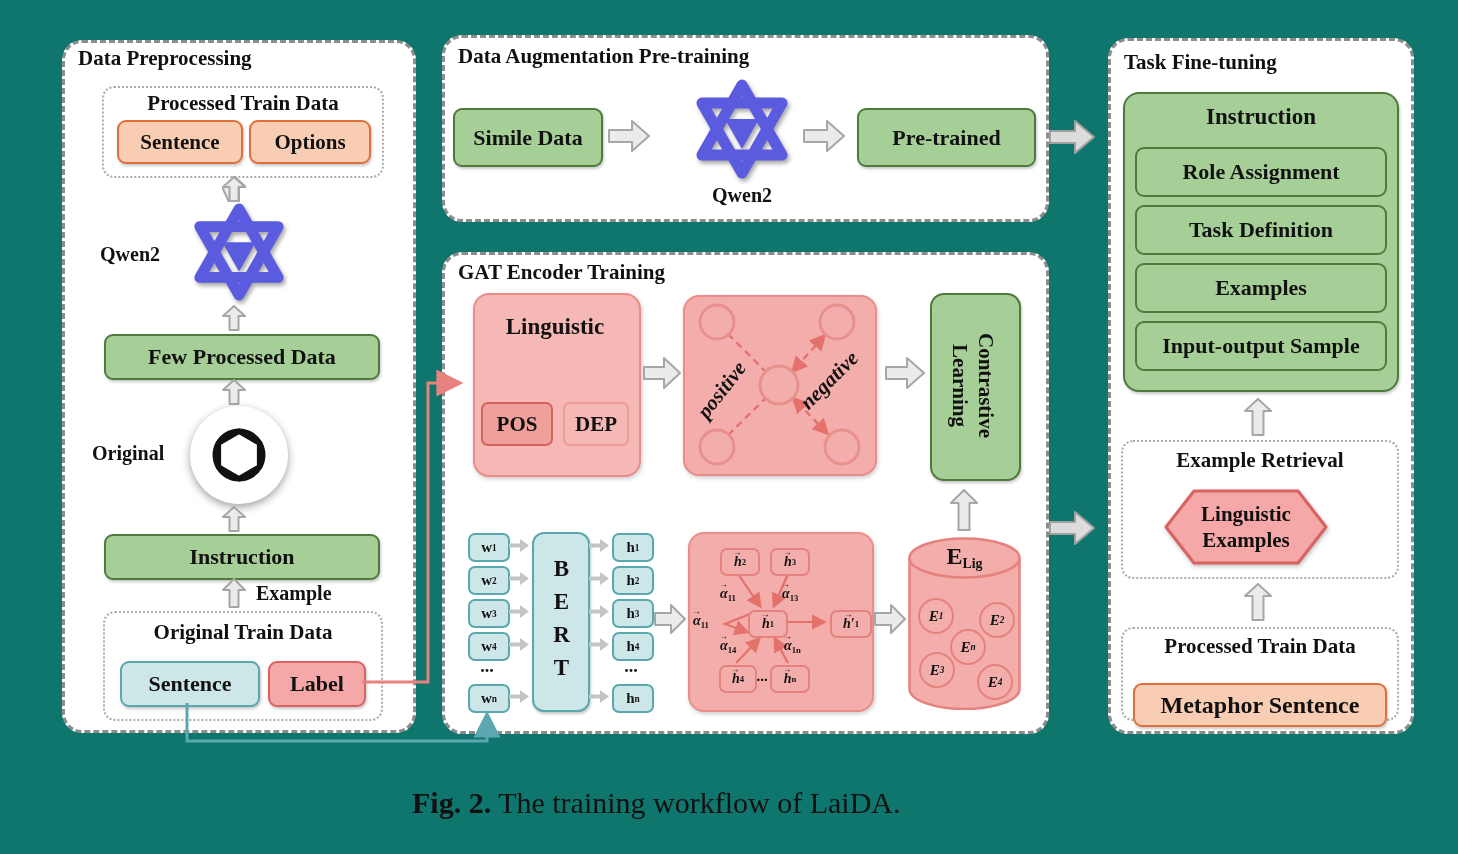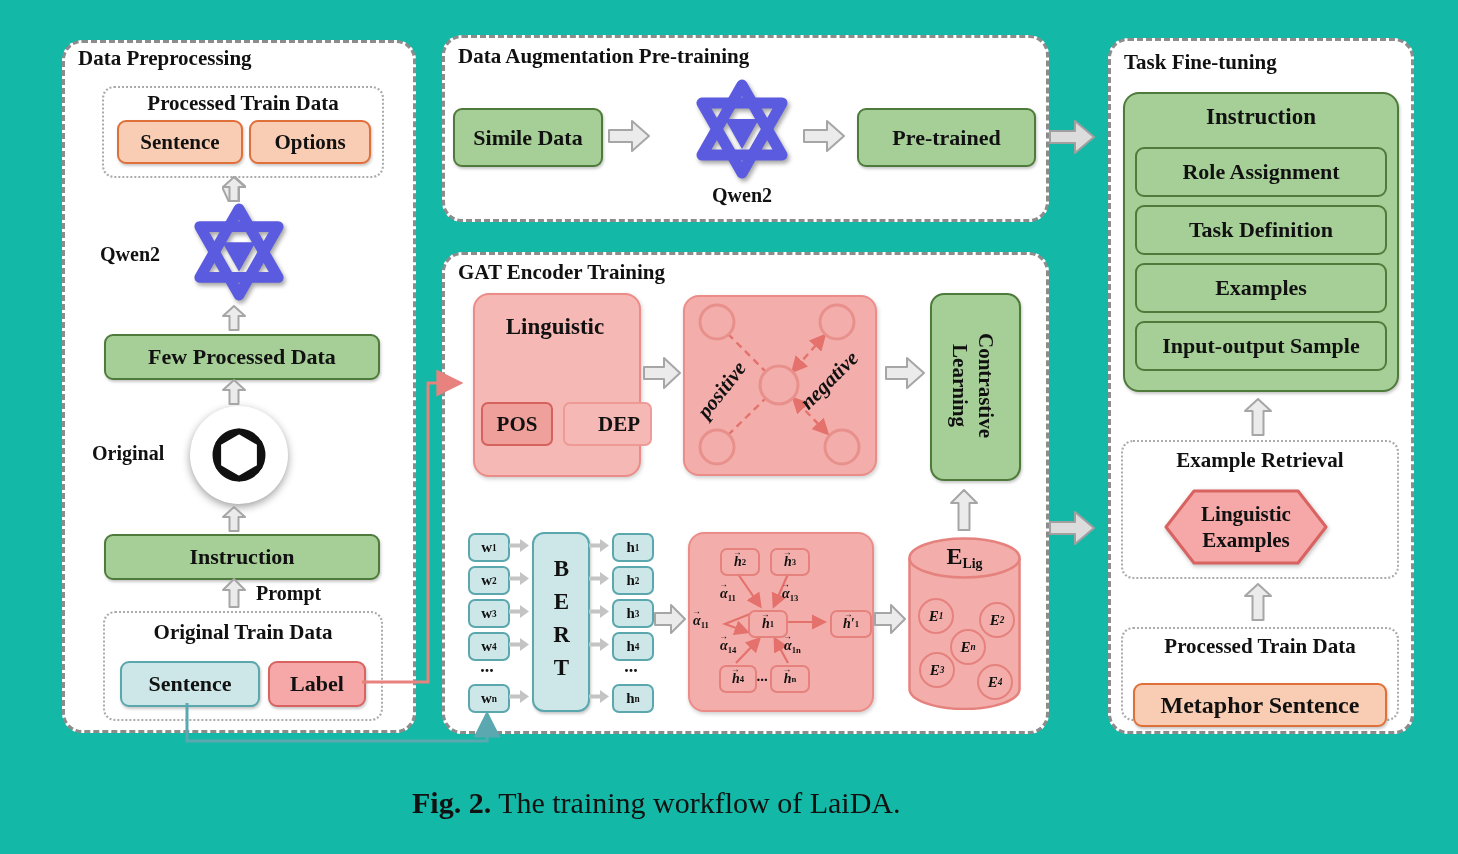--- a/index.html
+++ b/index.html
@@ -1,31 +1,31 @@
 <!DOCTYPE html>
 <html><head>
 <meta charset="utf-8">
 <style>
   html,body{margin:0;padding:0;background:#fff;}
-  #canvas{position:relative;width:1458px;height:854px;background:#14b8a6;overflow:hidden;
+  #canvas{position:relative;width:1458px;height:854px;background:#0f766e;overflow:hidden;
           font-family:"Liberation Serif","DejaVu Serif",serif;color:#111;}
   .abs{position:absolute;}
   .panel{position:absolute;border:3.5px dashed #8C8C8C;border-radius:20px;background:#fff;}
   .panel-title{position:absolute;font-weight:bold;font-size:21px;white-space:nowrap;}
   .dotgroup{position:absolute;border:2.5px dotted #ABABAB;border-radius:12px;}
   .dot-title{position:absolute;left:0;right:0;text-align:center;font-weight:bold;font-size:21px;}
   .bx{position:absolute;display:flex;align-items:center;justify-content:center;
       font-weight:bold;border-radius:9px;box-shadow:1px 2px 3px rgba(0,0,0,.22);}
   .green{background:#A6CF97;border:2.5px solid #4E7B3B;}
   .orange{background:#F9CDB3;border:2.5px solid #E0703A;}
   .teal{background:#CDE7E8;border:2.5px solid #5AA7AE;}
   .pinkbox{background:#F5A8A7;border:2.5px solid #D96361;}
   .pinkpanel{background:#F5B8B5;border:2.5px solid #EC8C88;border-radius:16px;box-shadow:1px 2px 4px rgba(0,0,0,.2);}
   .pospink{background:#F0A09B;border:2.5px solid #D5625D;border-radius:7px;}
-  .deppink{background:#F5B8B5;border:2.5px solid #EE9B97;border-radius:7px;padding-left:23px;}
+  .deppink{background:#F5B8B5;border:2.5px solid #EE9B97;border-radius:7px;}
   .gatpink{background:#F3AEAB;border:2.5px solid #EC8C88;border-radius:16px;box-shadow:1px 2px 4px rgba(0,0,0,.2);}
   .node{position:absolute;border:2px solid #E5827E;border-radius:7px;display:flex;align-items:center;
         justify-content:center;font-weight:bold;font-size:14px;}
   .lbl{position:absolute;font-weight:bold;white-space:nowrap;font-family:Liberation Serif, serif;}
   .vb{position:relative;display:inline-block;font-weight:bold;}
   .vb .arr{position:absolute;left:45%;transform:translateX(-50%);top:-0.78em;font-size:0.62em;font-style:normal;letter-spacing:0;}
   .vb .bb{font-style:italic;}
   sub{font-size:0.62em;vertical-align:-0.3em;font-weight:bold;}
   .ecirc{position:absolute;width:32px;height:32px;border:2.5px solid #E5827E;border-radius:50%;
          display:flex;align-items:center;justify-content:center;font-weight:bold;font-size:15px;font-style:italic;}
@@ -109,21 +109,21 @@
 
   <svg class="iconabs" style="left:222px;top:506px;" width="24" height="26" viewBox="0 0 24 26">
       <polygon points="12,1 23,11 16.5,11 16.5,25 7.5,25 7.5,11 1,11" fill="#EBEBEB" stroke="#A6A6A6" stroke-width="2" stroke-linejoin="round"></polygon>
     </svg>
 
   <div class="bx green" style="left:104px;top:534px;width:272px;height:42px;font-size:22px;">Instruction</div>
 
   <svg class="iconabs" style="left:222px;top:578px;" width="24" height="30" viewBox="0 0 24 30">
       <polygon points="12,1 23,12 16.5,12 16.5,29 7.5,29 7.5,12 1,12" fill="#EBEBEB" stroke="#A6A6A6" stroke-width="2" stroke-linejoin="round"></polygon>
     </svg>
-  <div class="lbl" style="left:256px;top:582px;font-size:20px;">Prompt</div>
+  <div class="lbl" style="left:256px;top:582px;font-size:20px;">Example</div>
 
   <div class="dotgroup" style="left:103px;top:611px;width:276px;height:106px;">
     <div class="dot-title" style="top:7px;">Original Train Data</div>
   </div>
   <div class="bx teal" style="left:120px;top:661px;width:136px;height:42px;font-size:22px;">Sentence</div>
   <div class="bx pinkbox" style="left:268px;top:661px;width:94px;height:42px;font-size:22px;">Label</div>
 
   <div class="panel" style="left:442px;top:35px;width:601px;height:181px;"></div>
   <div class="panel-title" style="left:458px;top:44px;">Data Augmentation Pre-training</div>
 

